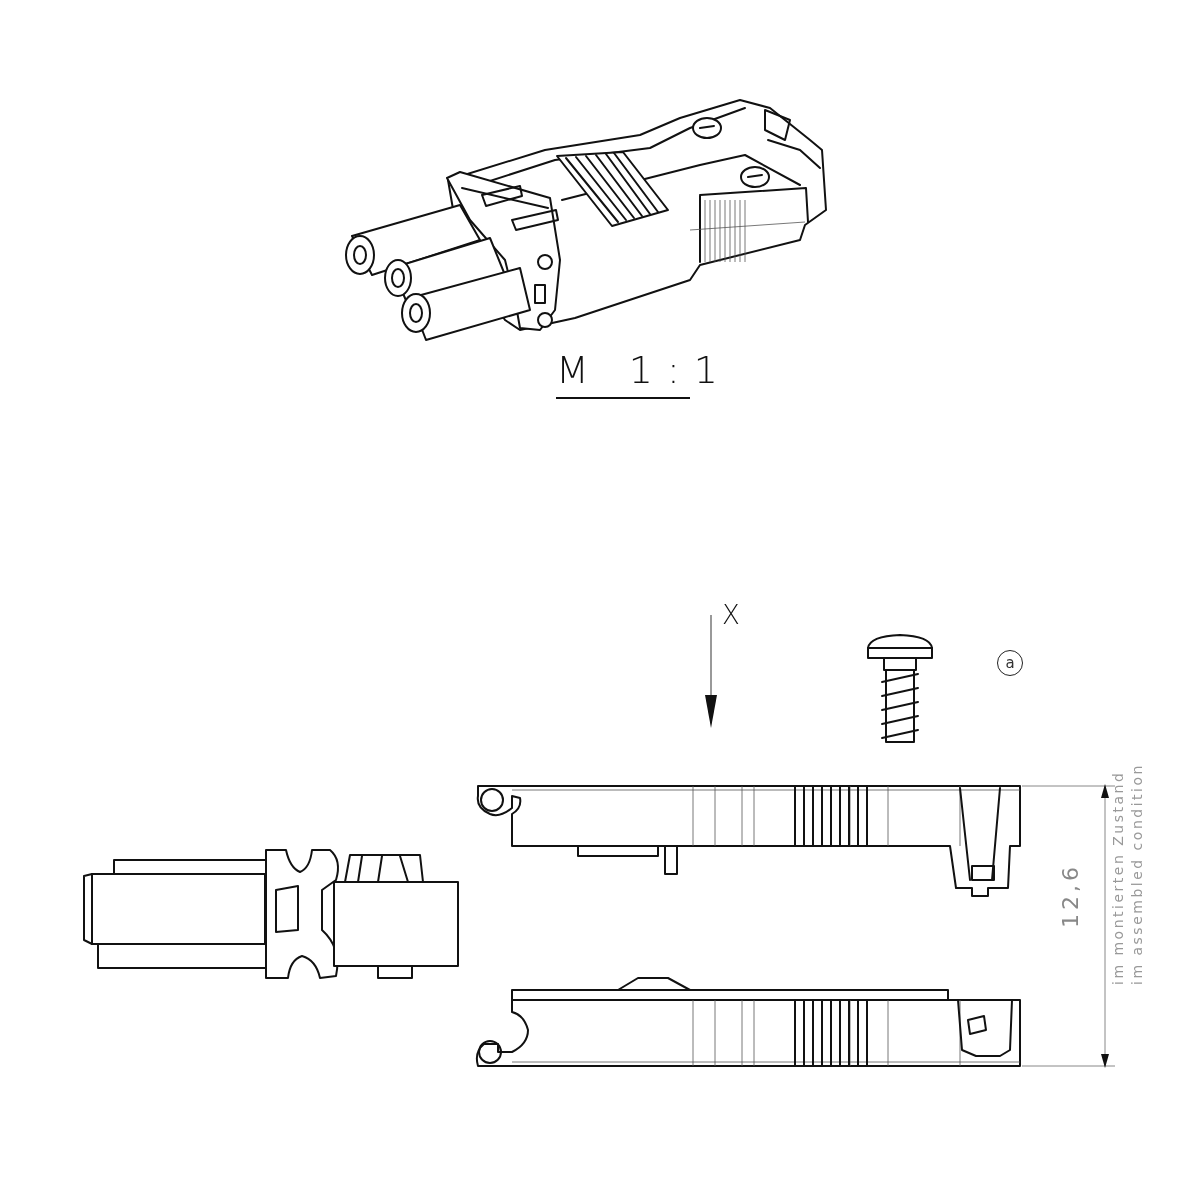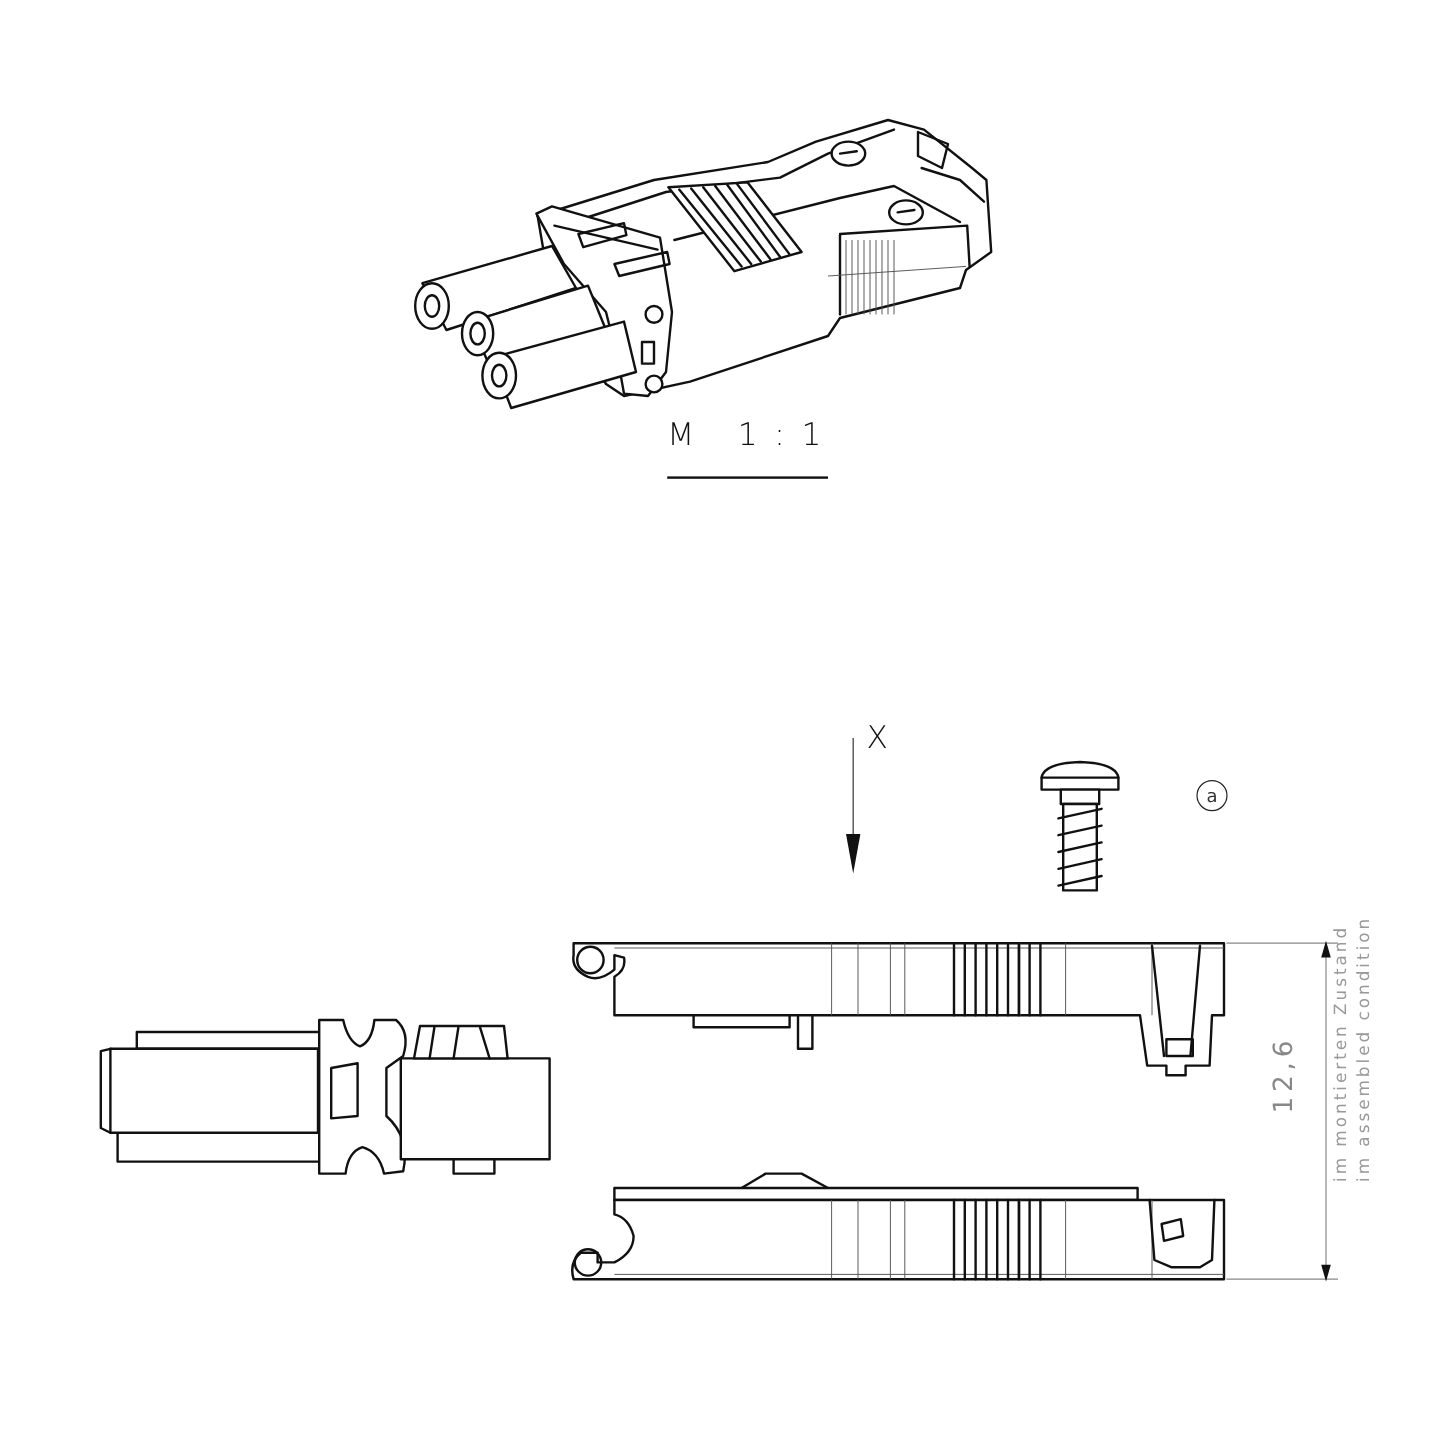--- a/index.html
+++ b/index.html
@@ -4,21 +4,21 @@
 <style>
   html, body { margin: 0; padding: 0; background: #ffffff; }
   body { width: 1200px; height: 1200px; position: relative; overflow: hidden;
          font-family: "DejaVu Sans", sans-serif; color: #111; }
   svg { position: absolute; left: 0; top: 0; }
   .stroke { fill: none; stroke: #111; stroke-width: 2; stroke-linejoin: round; stroke-linecap: round; }
   .thin { fill: none; stroke: #555; stroke-width: 0.8; }
   .fillw { fill: #fff; stroke: #111; stroke-width: 2; stroke-linejoin: round; }
   .dim { fill: none; stroke: #888; stroke-width: 1; }
   .scale-label { position: absolute; left: 556px; top: 348px; font-family: "DejaVu Sans", sans-serif;
-                 font-size: 26px; letter-spacing: 14px; color: #111; font-weight: 300; }
+                 font-size: 38px; letter-spacing: 14px; color: #111; font-weight: 300; }
   .scale-underline { position: absolute; left: 556px; top: 397px; width: 134px; height: 2px; background: #111; }
   .view-x { position: absolute; left: 722px; top: 600px; font-size: 26px; color: #111; font-weight: 300; }
   .note-a { position: absolute; left: 997px; top: 650px; width: 26px; height: 26px; border: 1.6px solid #222;
             border-radius: 50%; font-size: 15px; text-align: center; line-height: 24px; color: #333; box-sizing: border-box; }
   .dim-value { position: absolute; left: 1058px; top: 928px; transform: rotate(-90deg); transform-origin: 0 0;
                font-size: 22px; color: #888; letter-spacing: 4px; white-space: nowrap; }
   .dim-note1 { position: absolute; left: 1110px; top: 985px; transform: rotate(-90deg); transform-origin: 0 0;
                font-size: 14px; color: #999; letter-spacing: 2.5px; white-space: nowrap; }
   .dim-note2 { position: absolute; left: 1129px; top: 985px; transform: rotate(-90deg); transform-origin: 0 0;
                font-size: 14px; color: #999; letter-spacing: 2.5px; white-space: nowrap; }

